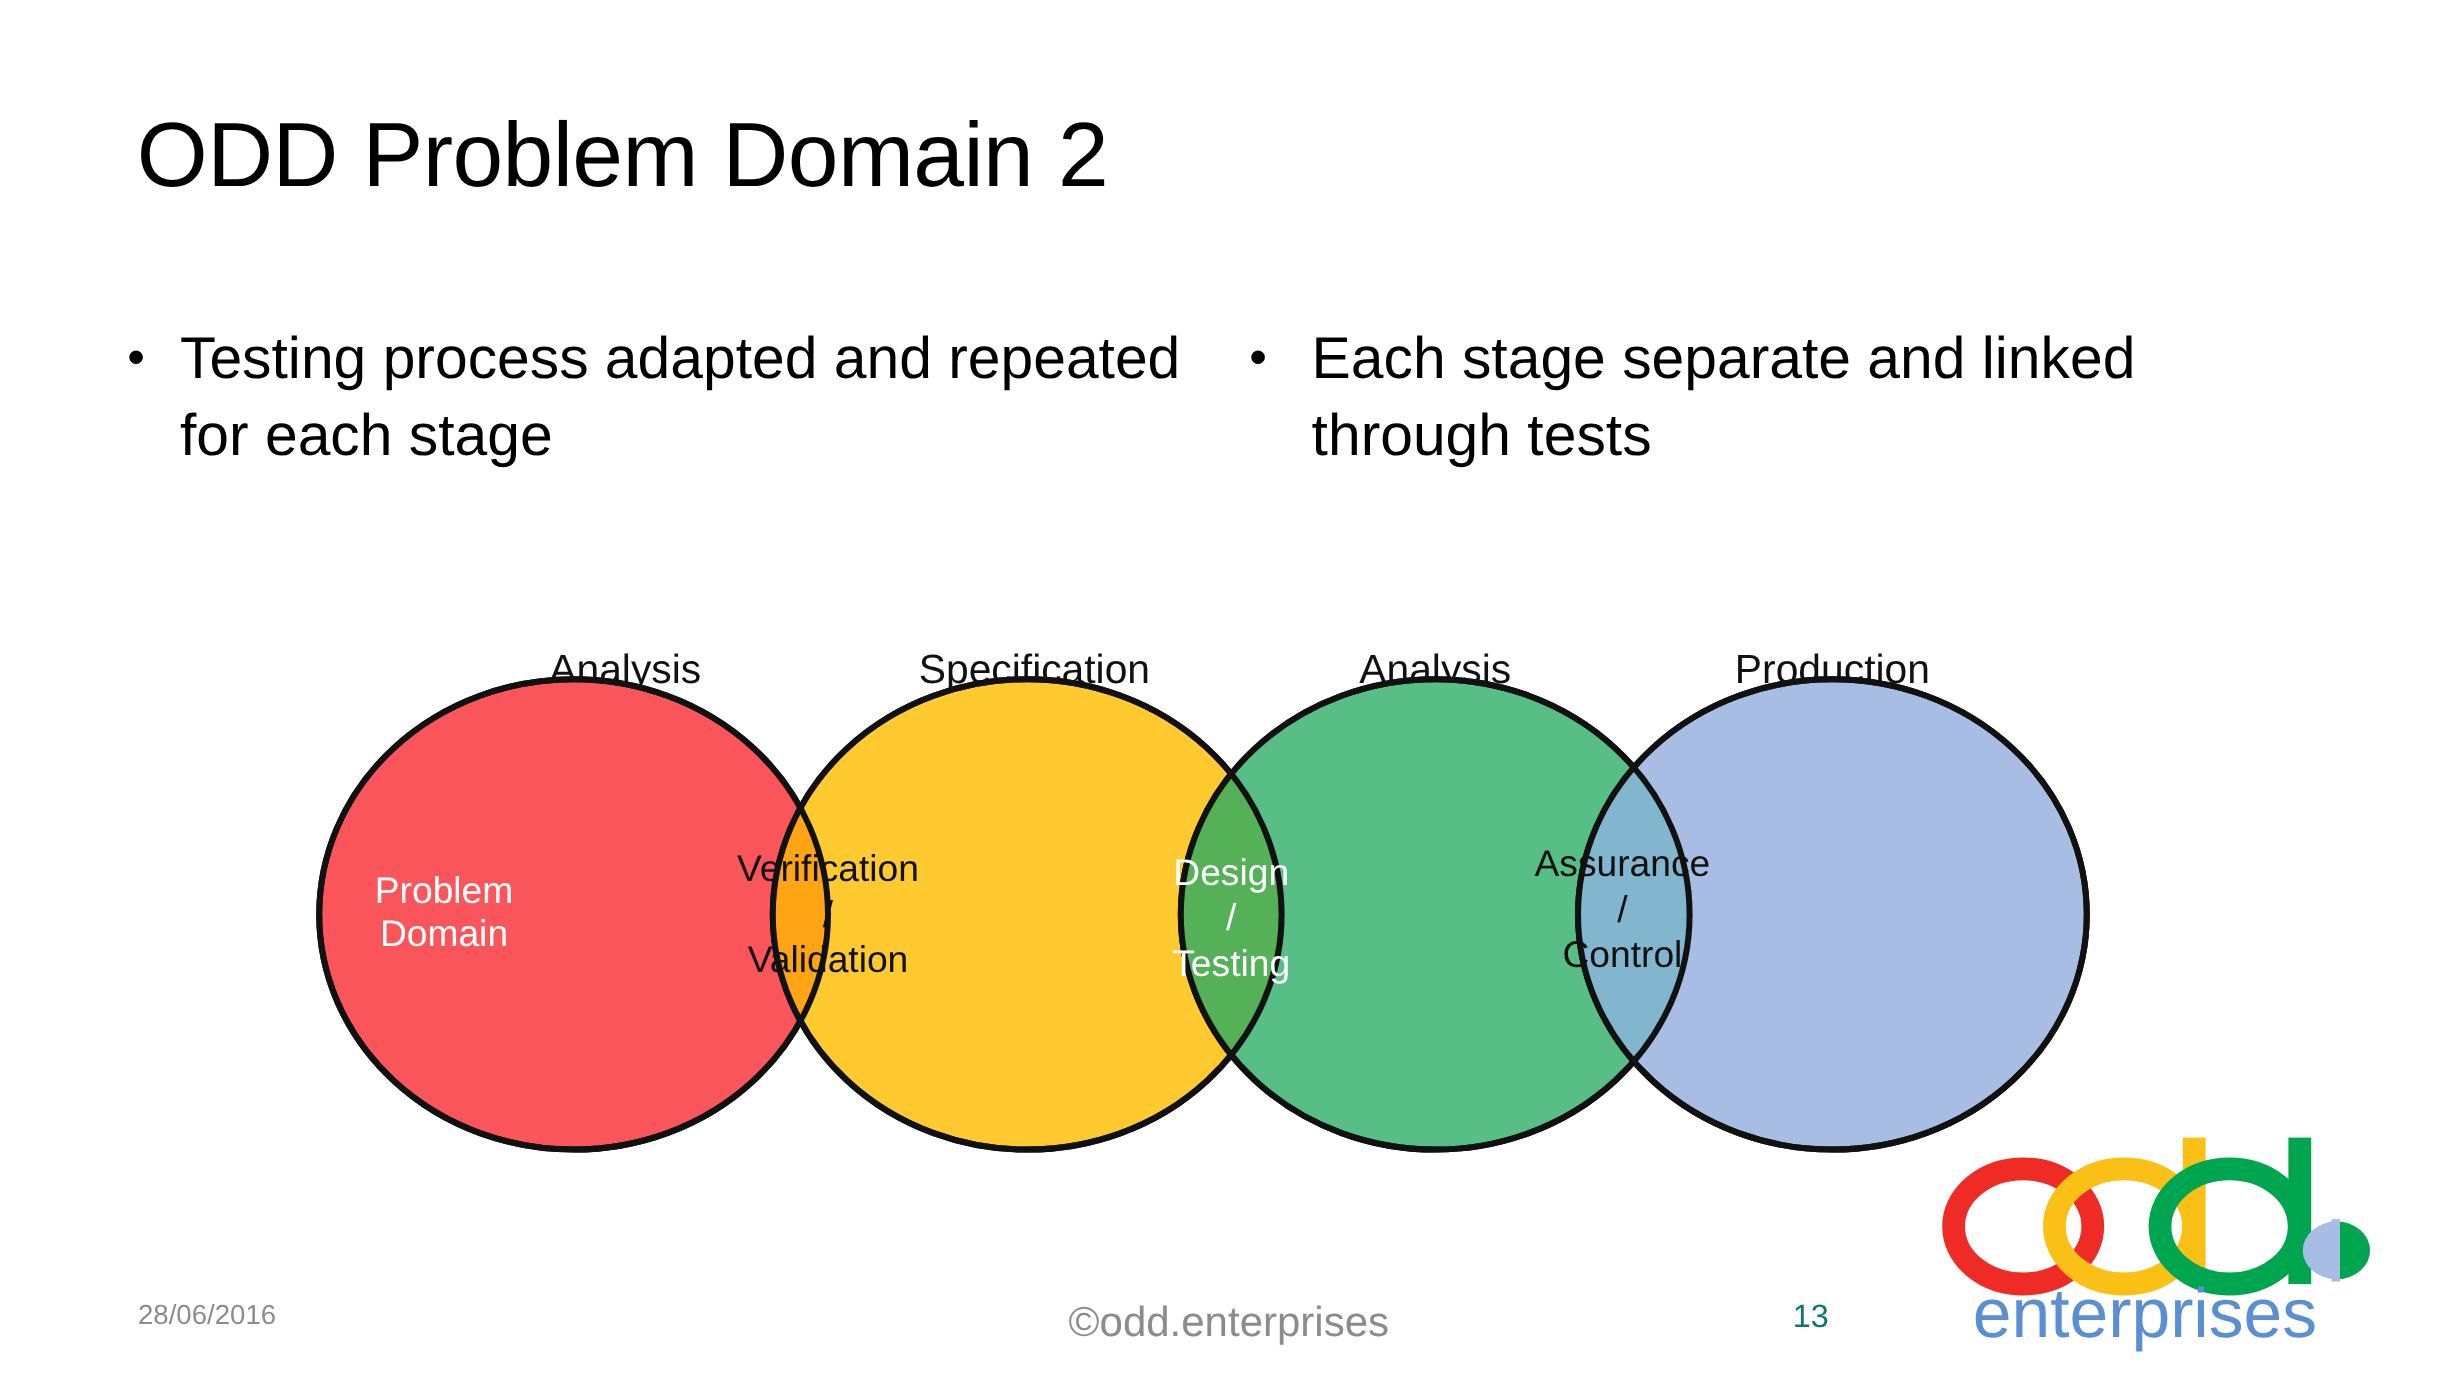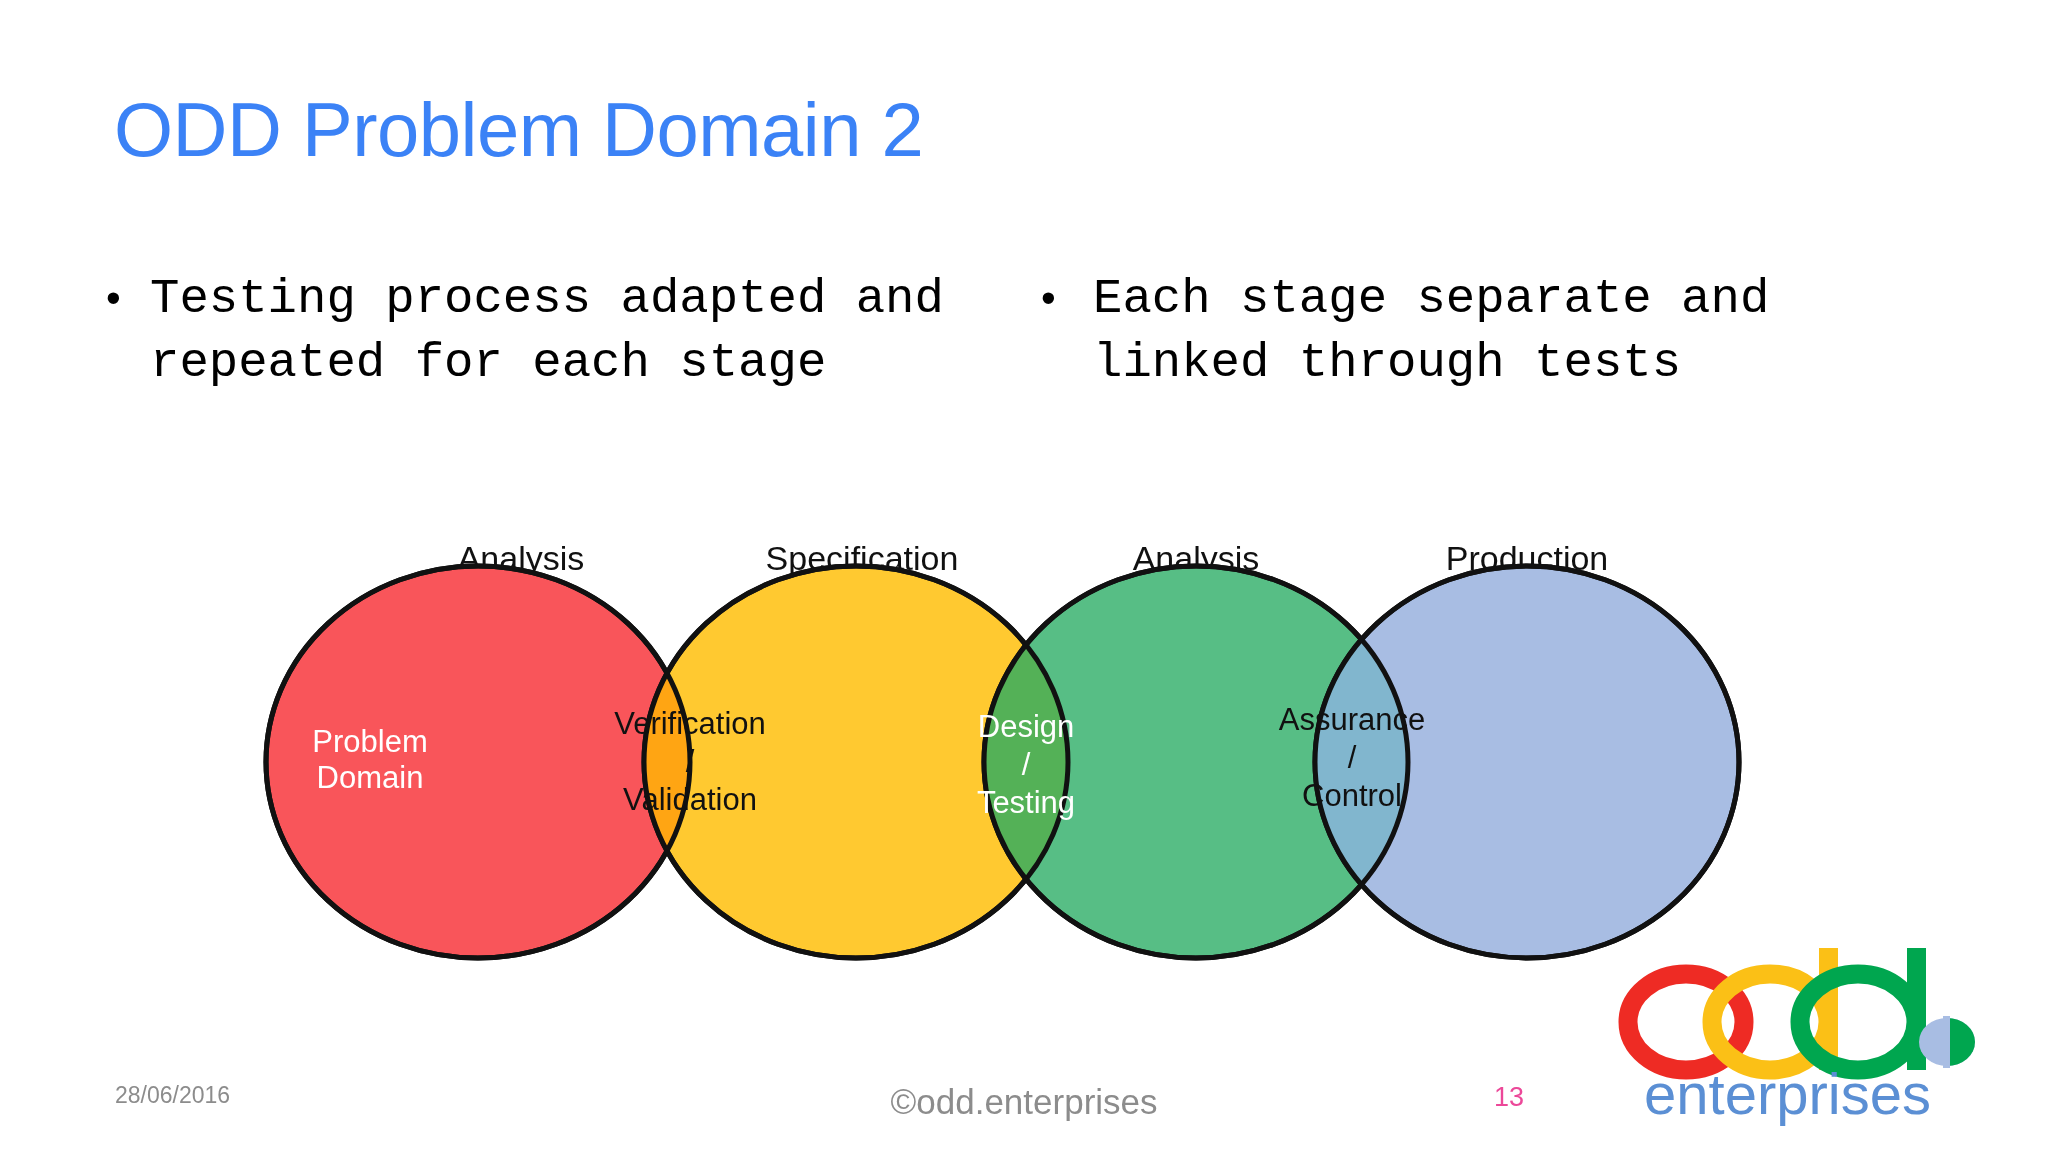--- a/index.html
+++ b/index.html
@@ -11,21 +11,21 @@
     position:relative;
   }
   .slide{position:absolute;inset:0;background:#fff;}
 
   
   .title{
     position:absolute;
     left:114px;top:86px;
     font-size:76px;
     font-weight:400;
-    color:#3b82f6;
+    color:#000000;
     letter-spacing:-0.5px;
     white-space:nowrap;
   }
 
   
   .bullets{
     position:absolute;
     left:106px;top:268px;
     width:1840px;
     display:flex;
@@ -38,21 +38,21 @@
     font-size:49px;
     line-height:1.3;
     color:#000;
   }
   .bullet-dot{
     width:44px;flex:0 0 44px;
     font-size:42px;
     line-height:1.42;
     text-align:left;
   }
-  .bullet-text{flex:1 1 auto;font-family:Liberation Mono, monospace;}
+  .bullet-text{flex:1 1 auto;}
   .bullet-col.second .bullet-dot{width:52px;flex:0 0 52px;}
 
   
   .venn{
     position:absolute;
     left:0;top:500px;
     width:2048px;height:420px;
   }
   .stage-labels{
     position:absolute;
@@ -86,21 +86,21 @@
     font-size:23px;color:#8c8c8c;
   }
   .footer-copy{
     position:absolute;left:50%;top:1082px;
     transform:translateX(-50%);
     font-size:35px;color:#8c8c8c;
     white-space:nowrap;
   }
   .footer-page{
     position:absolute;left:1494px;top:1082px;
-    font-size:27px;color:#ec4899;text-align:right;
+    font-size:27px;color:#0f766e;text-align:right;
   }
 
   
   .logo{
     position:absolute;
     left:1612px;top:930px;
     width:400px;height:200px;
   }
 </style>
 </head>

